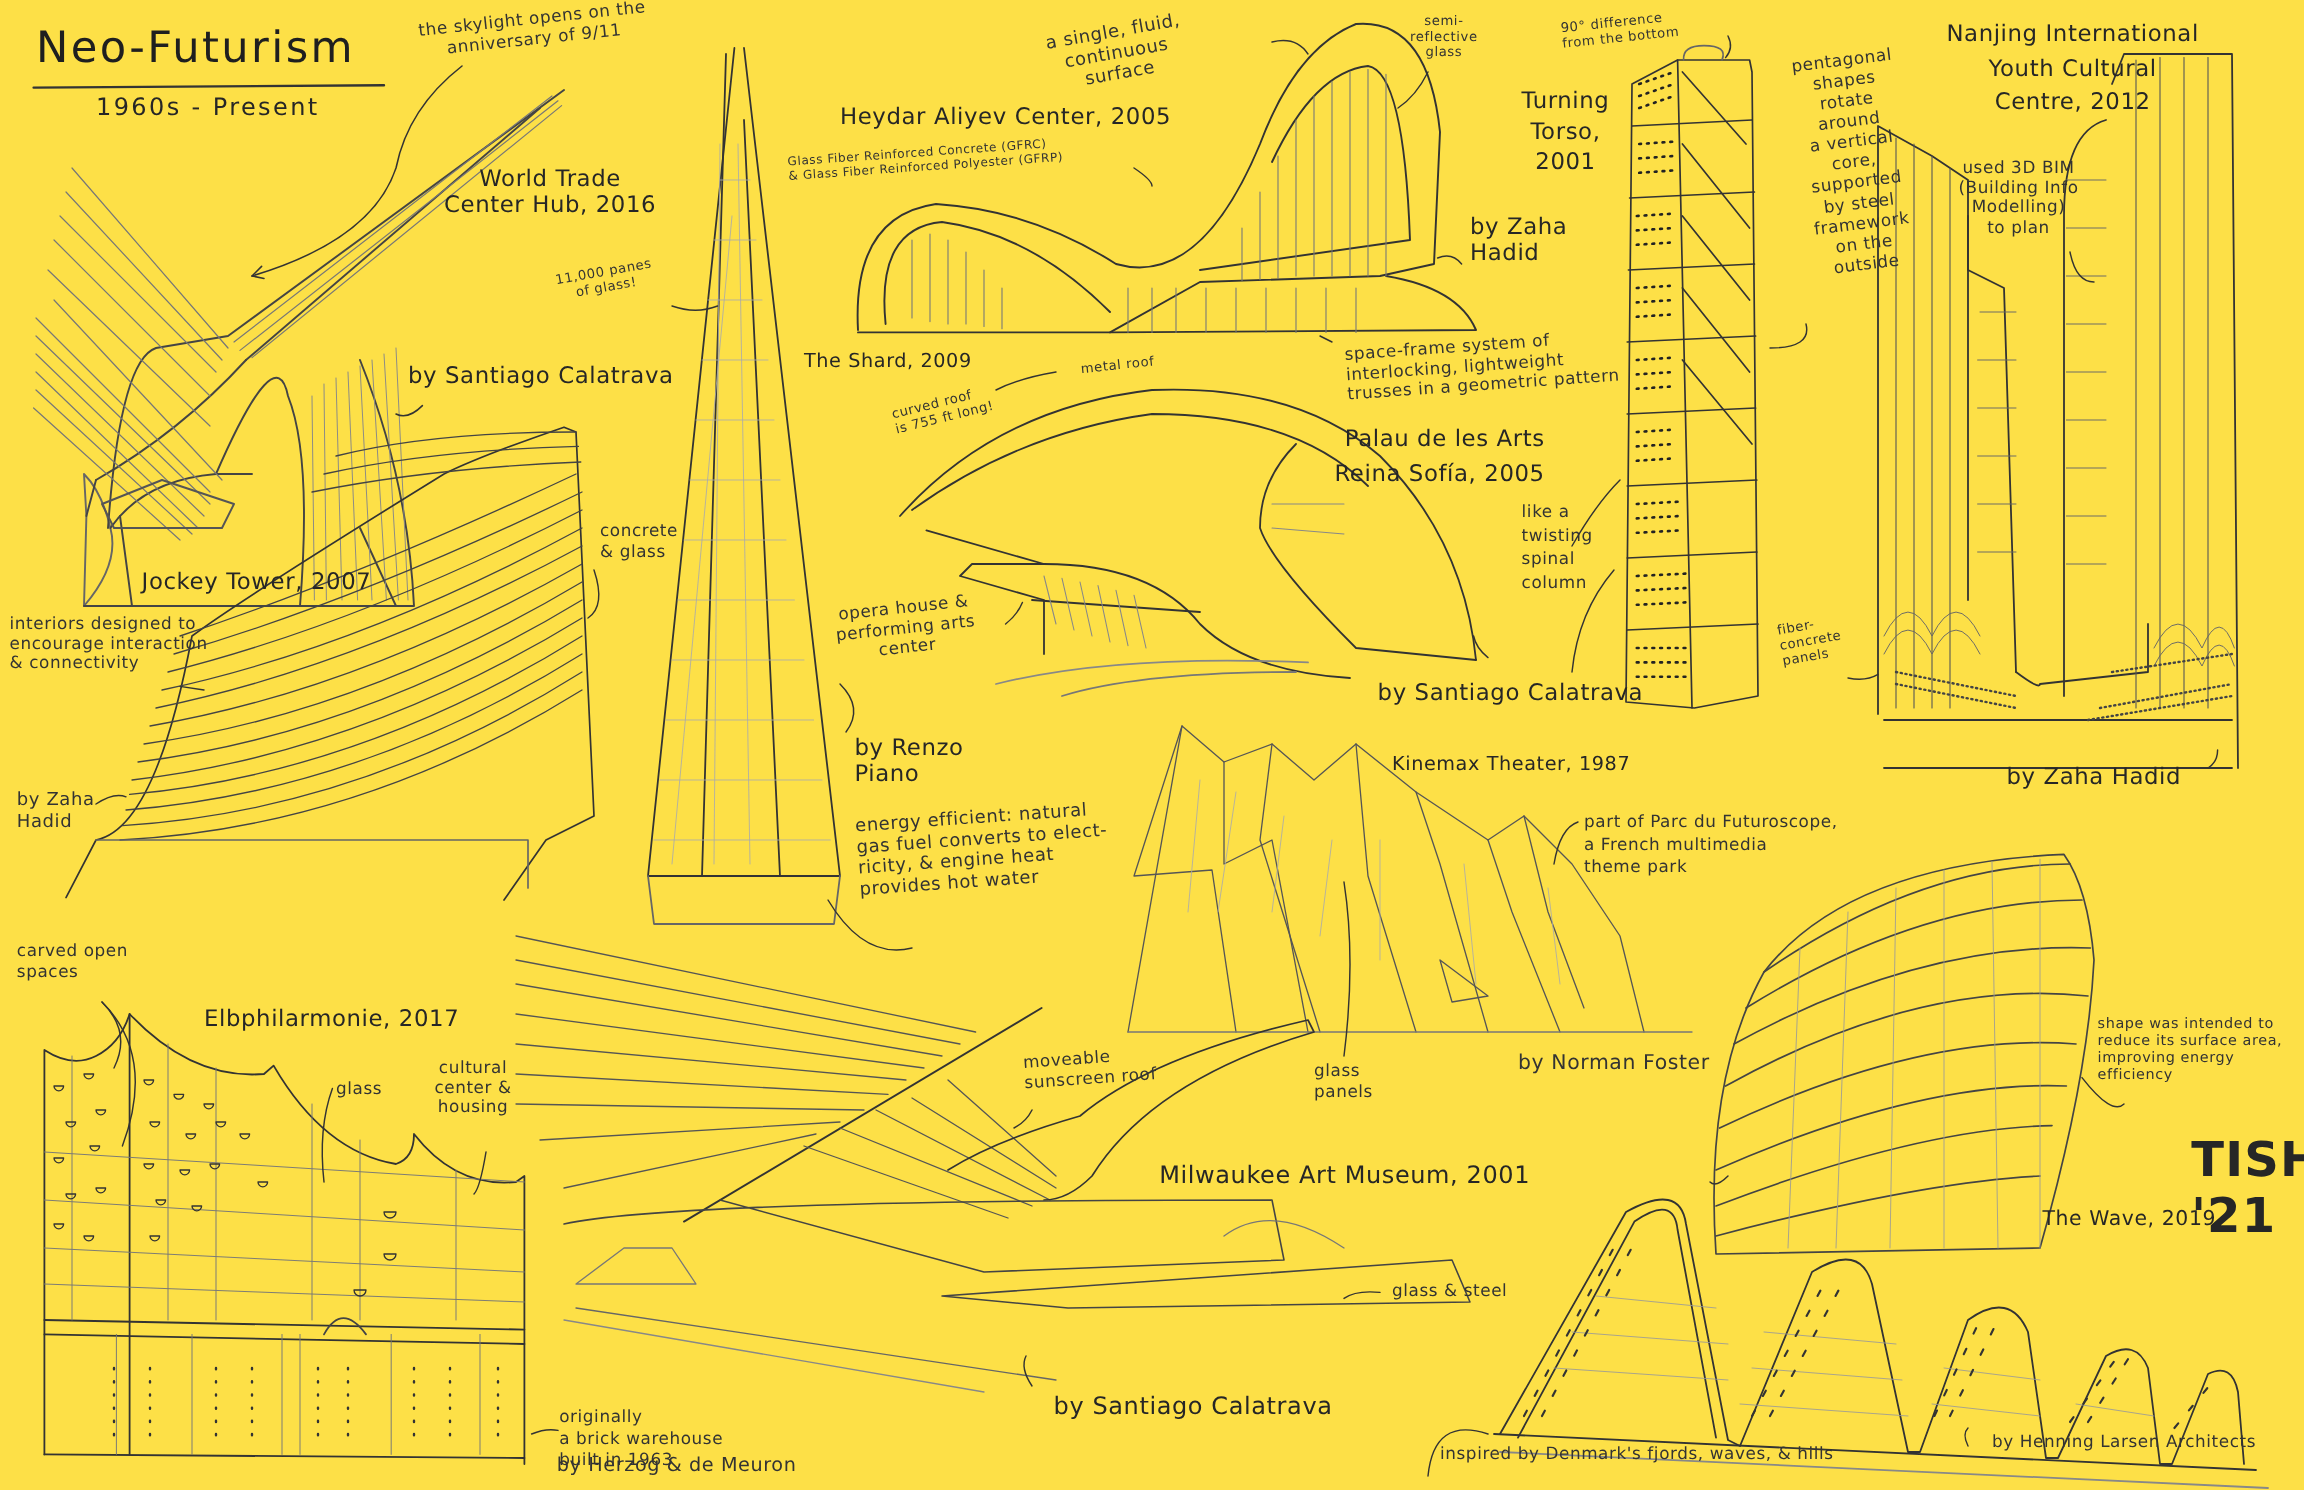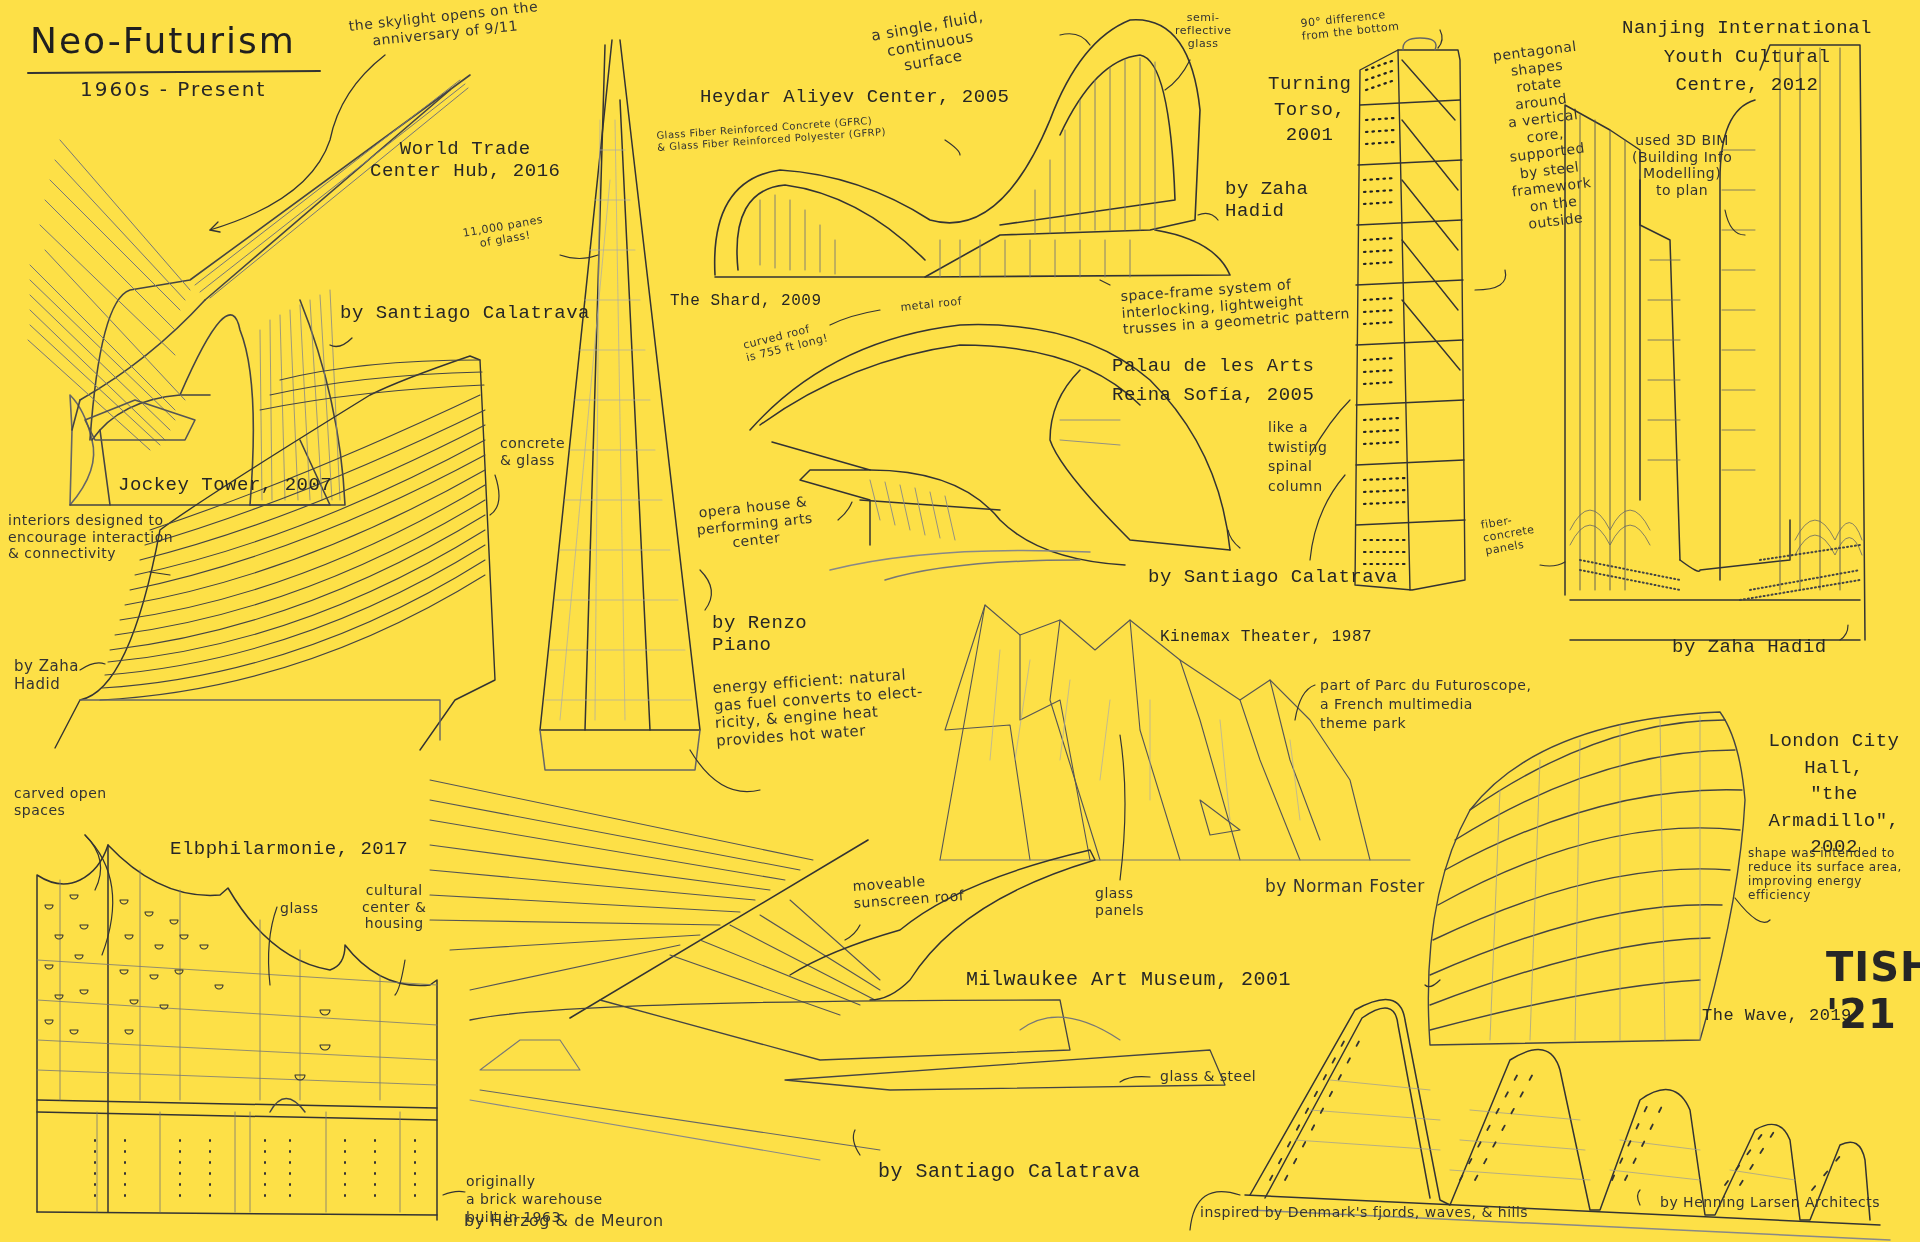--- a/index.html
+++ b/index.html
@@ -4,21 +4,21 @@
 <style>
   html,body{margin:0;padding:0;background:#fbfbfb;}
   body{width:1920px;height:1242px;position:relative;overflow:hidden;
        font-family:"DejaVu Sans",sans-serif;color:#2a2a2a;}
   .sheet{position:absolute;inset:0;background:#fde047;}
   svg.art{position:absolute;left:0;top:0;width:1920px;height:1242px;}
   .t{position:absolute;white-space:pre-line;line-height:1.18;color:#262626;
      font-family:"DejaVu Sans",sans-serif;letter-spacing:0.5px;}
   .title{font-size:36px;letter-spacing:2px;color:#1f1f1f;}
   .subtitle{font-size:20px;letter-spacing:2px;}
-  .name{font-size:19px;font-family:Liberation Mono, monospace;}
+  .name{font-size:19px;}
   .note{font-size:14px;color:#333;}
   .tiny{font-size:11px;color:#333;}
   .sig{font-size:40px;letter-spacing:1px;font-weight:bold;}
   .rot-a{transform:rotate(-4deg);transform-origin:left top;}
   .rot-b{transform:rotate(-6deg);transform-origin:left top;}
   .rot-c{transform:rotate(-10deg);transform-origin:left top;}
   .rot-d{transform:rotate(-14deg);transform-origin:left top;}
   .rot-e{transform:rotate(-7deg);transform-origin:left top;}
 </style>
 </head>
@@ -561,23 +561,20 @@
 panels</div>
   <div class="t name" style="left:1672px;top:636px;">by Zaha Hadid</div>
 
   <div class="t name" style="left:1160px;top:628px;font-size:16px;">Kinemax Theater, 1987</div>
   <div class="t note" style="left:1320px;top:676px;line-height:1.35;">part of Parc du Futuroscope,
 a French multimedia
 theme park</div>
   <div class="t note" style="left:1095px;top:885px;">glass
 panels</div>
 
-  <div class="t name" style="left:1748px;top:728px;text-align:center;line-height:1.4;">London City Hall,
-"the Armadillo",
-2002</div>
   <div class="t note" style="left:1265px;top:876px;font-size:17px;">by Norman Foster</div>
   <div class="t tiny" style="left:1748px;top:836px;font-size:12px;margin-top:10px;">shape was intended to
 reduce its surface area,
 improving energy
 efficiency</div>
 
   <div class="t note" style="left:14px;top:785px;">carved open
 spaces</div>
   <div class="t name" style="left:170px;top:838px;">Elbphilarmonie, 2017</div>
   <div class="t note" style="left:280px;top:900px;">glass</div>

